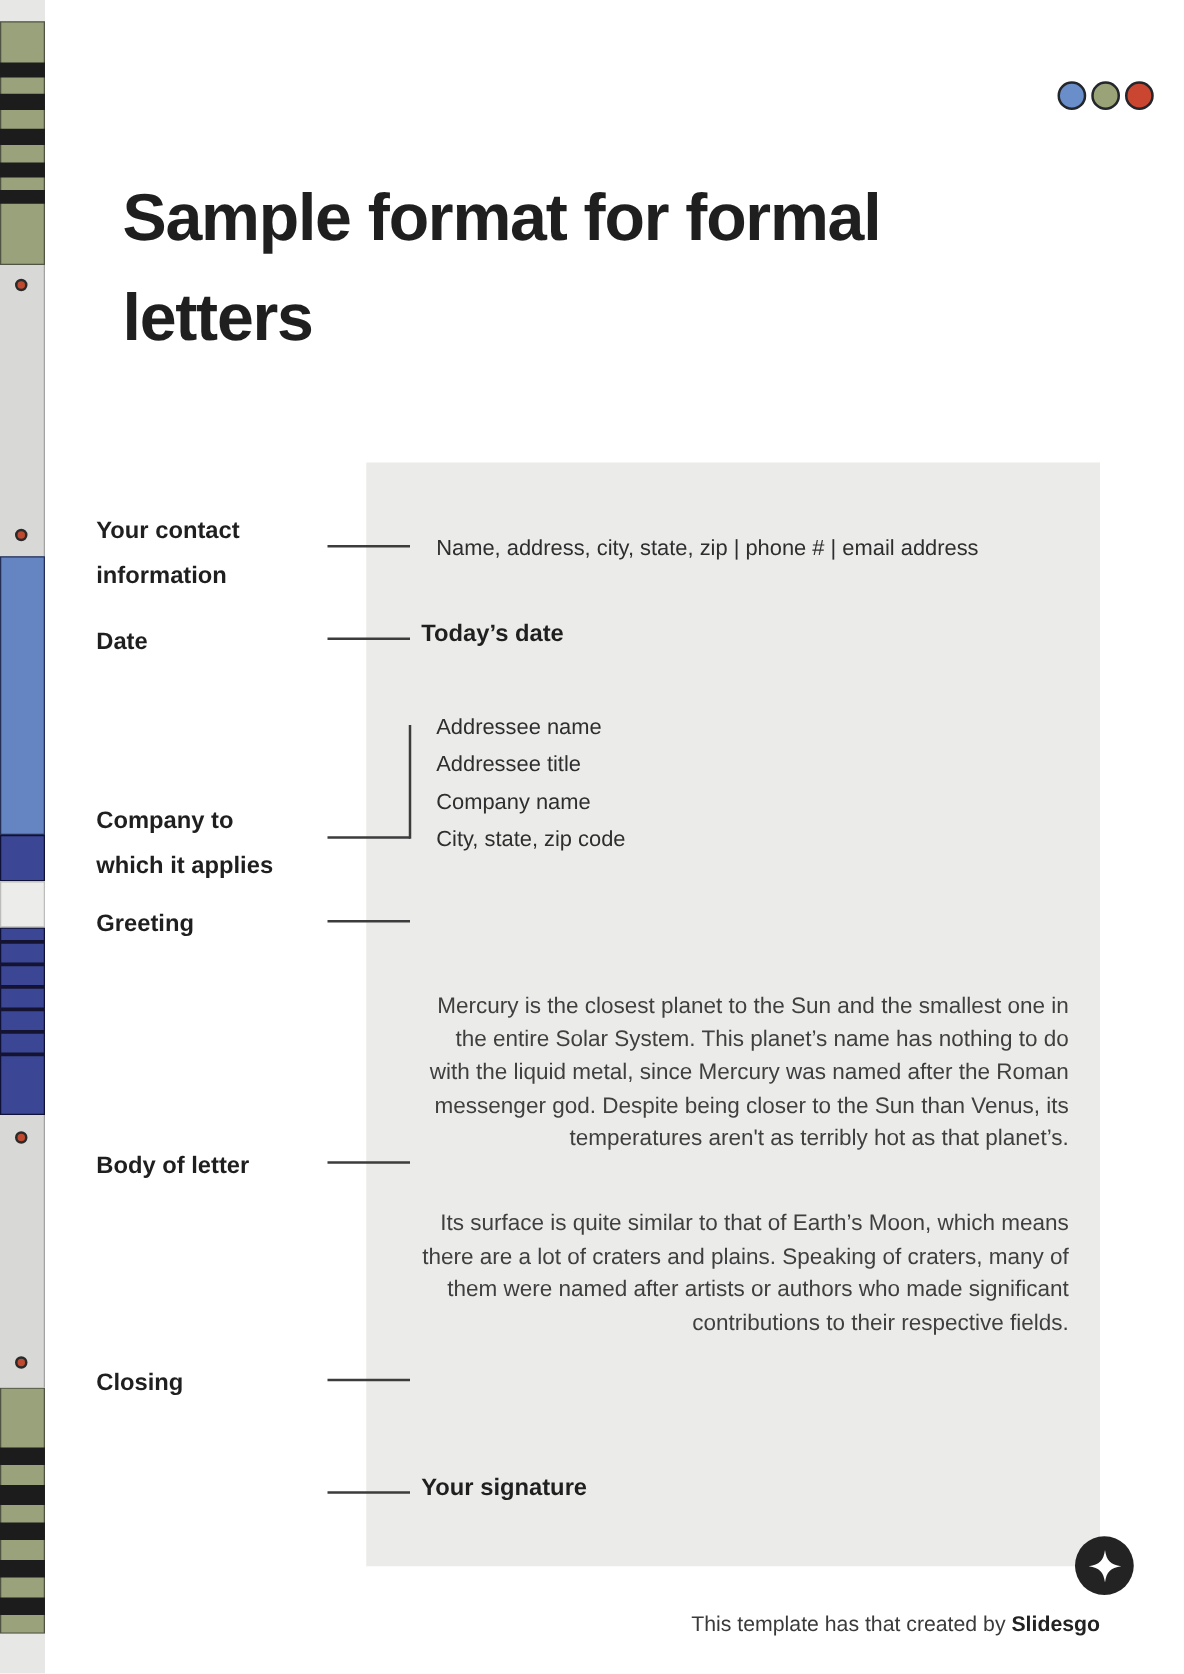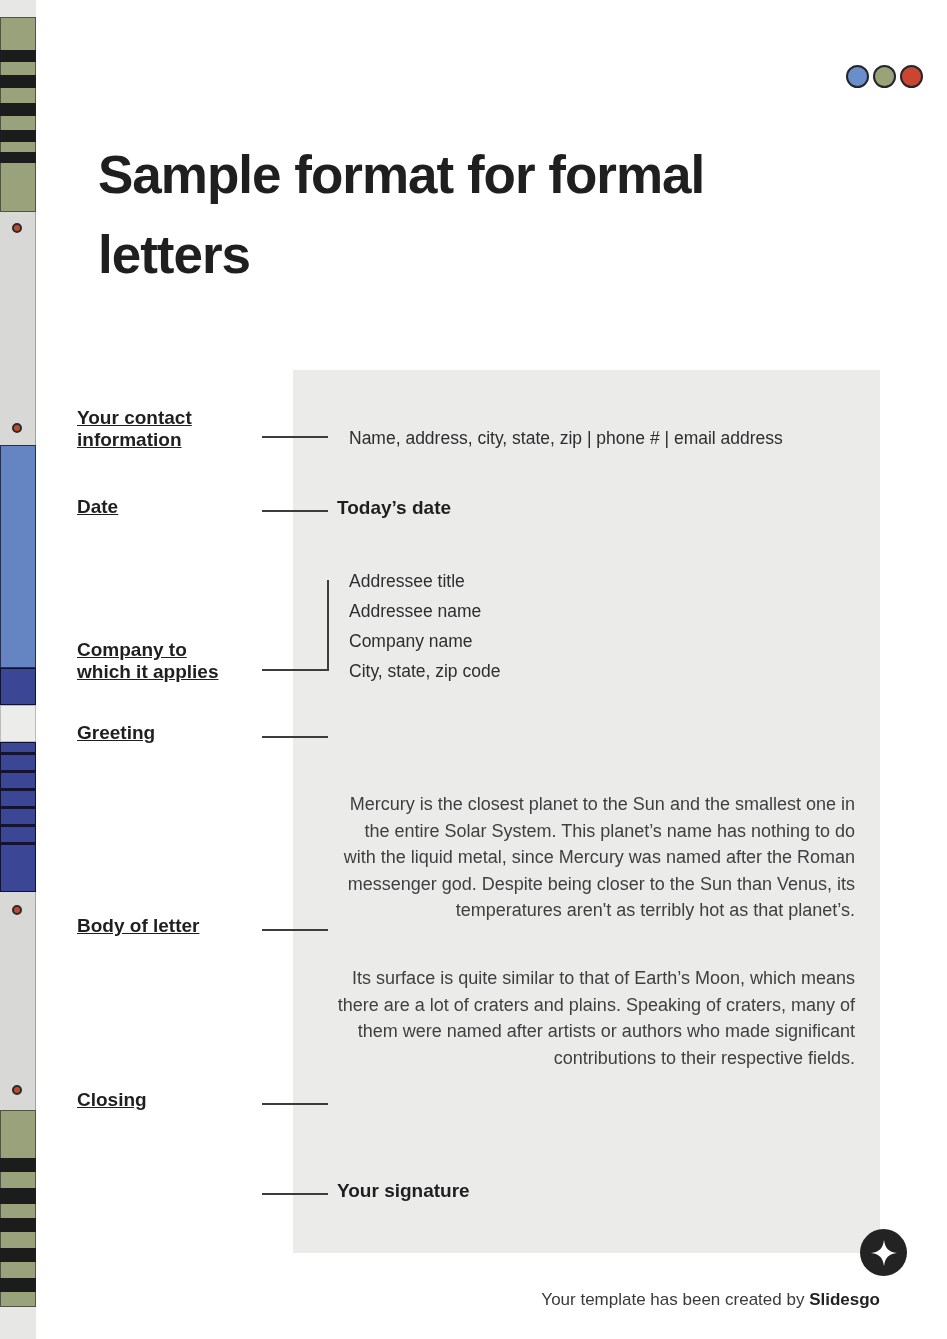--- a/index.html
+++ b/index.html
@@ -46,21 +46,21 @@
   
   .panel {
     position: absolute; left: 293px; top: 370px;
     width: 587px; height: 883px; background: #ebebea;
   }
 
   
   .row-label {
     position: absolute; left: 77px; width: 210px;
     font-size: 19px; font-weight: bold; color: #1f1f1f;
-    line-height: 22px; white-space: pre-line; text-decoration: underline;
+    line-height: 36px; white-space: pre-line;
   }
   .connector {
     position: absolute; left: 262px; width: 66px; height: 2px; background: #3c3c3c;
   }
   .connector-v {
     position: absolute; left: 327px; width: 2px; background: #3c3c3c;
   }
   .value-plain {
     position: absolute; left: 337px; width: 530px;
     font-size: 17.5px; color: #2e2e2e; line-height: 30px; margin-left: 12px;
@@ -158,22 +158,22 @@
 
   <div class="row-label" style="top:496px">Date</div>
   <div class="connector" style="top:510px"></div>
   <div class="value-bold" style="top:497px">Today’s date</div>
 
   <div class="row-label" style="top:639px">Company to
 which it applies</div>
   <div class="connector" style="top:669px"></div>
   <div class="connector-v" style="top:580px;height:91px"></div>
   <div class="value-plain" style="top:566px">
+    <div class="addr-line">Addressee name</div>
     <div class="addr-line">Addressee title</div>
-    <div class="addr-line">Addressee name</div>
     <div class="addr-line">Company name</div>
     <div class="addr-line">City, state, zip code</div>
   </div>
 
   <div class="row-label" style="top:722px">Greeting</div>
   <div class="connector" style="top:736px"></div>
 
   <div class="row-label" style="top:915px">Body of letter</div>
   <div class="connector" style="top:929px"></div>
   <p class="body-para" style="top:791px">Mercury is the closest planet to the Sun and the smallest one in the entire Solar System. This planet’s name has nothing to do with the liquid metal, since Mercury was named after the Roman messenger god. Despite being closer to the Sun than Venus, its temperatures aren't as terribly hot as that planet’s.</p>
@@ -186,15 +186,15 @@
   <div class="value-bold" style="top:1180px">Your signature</div>
 
   <button class="sparkle-btn">
     <span>
       <svg width="26" height="26" viewBox="0 0 24 24">
         <path d="M12 0 C13.2 8 16 10.8 24 12 C16 13.2 13.2 16 12 24 C10.8 16 8 13.2 0 12 C8 10.8 10.8 8 12 0 Z" fill="#ffffff"></path>
       </svg>
     </span>
   </button>
 
-  <div class="footer"><span>Your template has been created by </span><b>Slidesgo</b></div>
+  <div class="footer"><span>This template has that created by </span><b>Slidesgo</b></div>
 
 </div>
 
 </body></html>

